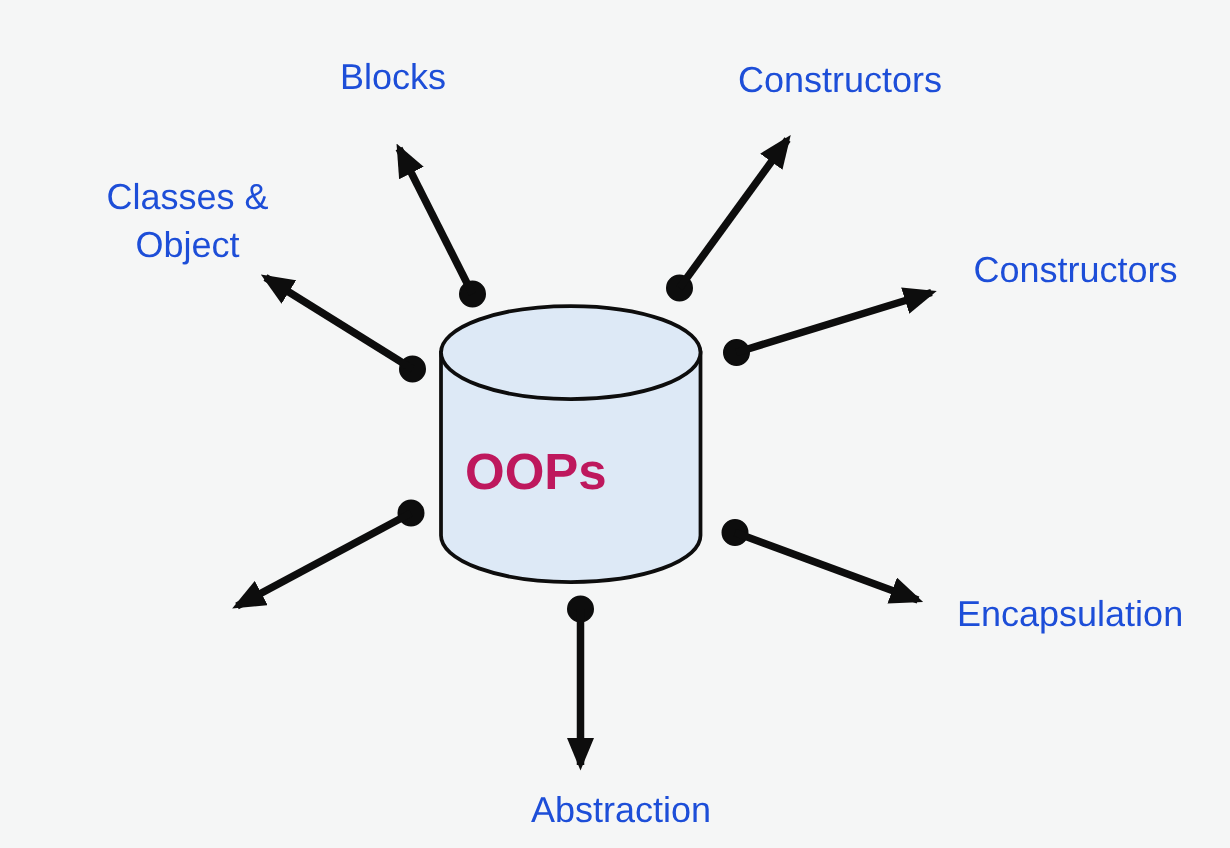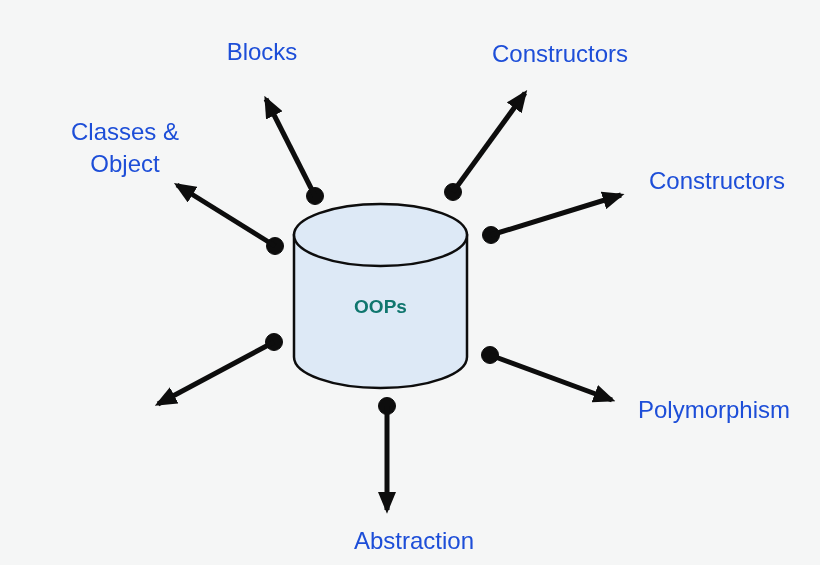--- a/index.html
+++ b/index.html
@@ -31,23 +31,23 @@
     font-weight: normal;
     font-size: 24px;
     line-height: 32px;
     color: #1d4ed8;
     letter-spacing: 0px;
     white-space: normal;
   }
   .center-label {
     position: absolute;
     font-weight: bold;
-    font-size: 19px;
-    color: #0f766e;
-    text-align: center;
+    font-size: 34px;
+    color: #be185d;
+    text-align: left;
   }
   .ta-center { text-align: center; }
   .ta-left   { text-align: left; }
 </style>
 </head>
 <body>
 
 <div class="stage">
 
   <svg class="diagram-svg" viewBox="0 0 820 565" xmlns="http://www.w3.org/2000/svg">
@@ -98,17 +98,17 @@
 
   <div class="node-label ta-center" style="left:200px; top:36px; width:124px;">Blocks</div>
 
   <div class="node-label ta-center" style="left:478px; top:38px; width:164px;">Constructors</div>
 
   <div class="node-label ta-left" style="left:64px; top:116px; width:122px;text-align:center;">Classes &amp; Object</div>
 
   <div class="node-label ta-left" style="left:649px; top:165px; width:170px;">Constructors</div>
 
 
-  <div class="node-label ta-left" style="left:638px; top:394px; width:182px;">Polymorphism</div>
+  <div class="node-label ta-left" style="left:638px; top:394px; width:182px;">Encapsulation</div>
 
   <div class="node-label ta-center" style="left:334px; top:525px; width:160px;">Abstraction</div>
 
 </div>
 
 </body></html>

